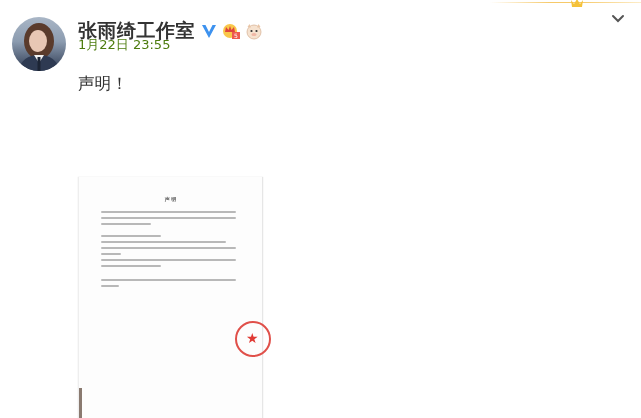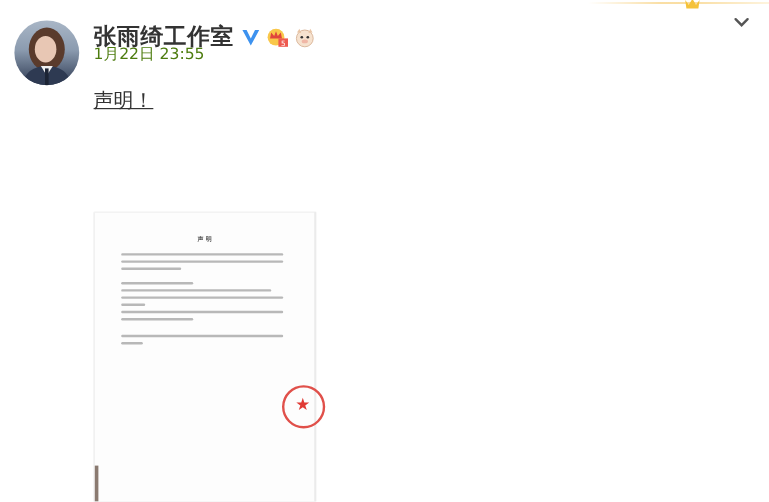--- a/index.html
+++ b/index.html
@@ -8,21 +8,21 @@
   .top-line { position:absolute; top:2px; left:490px; width:151px; height:1px;
               background:linear-gradient(90deg, rgba(250,210,120,0), #f6c969 40%, #f6c969 60%, rgba(250,210,120,0.4)); }
   .top-crown { position:absolute; top:-2px; left:570px; width:14px; height:10px; }
   .chevron { position:absolute; top:14px; left:611px; width:14px; height:10px; cursor:pointer; }
   .avatar { position:absolute; left:12px; top:17px; width:54px; height:54px; border-radius:50%;
             overflow:hidden; background:linear-gradient(180deg,#a9b6c6 0%,#8c9cb0 45%,#2e3a52 100%); cursor:pointer; }
   .name-row { position:absolute; left:78px; top:19px; display:flex; align-items:center; height:24px; }
   .name { font-size:19px; font-weight:bold; color:#333; letter-spacing:0.5px; cursor:pointer; }
   .badge { margin-left:6px; display:inline-block; }
   .time { position:absolute; left:78px; top:36px; font-size:13px; color:#4d7c0f; cursor:pointer; }
-  .content { position:absolute; left:78px; top:72px; width:550px; font-size:16.6px; line-height:24px; color:#333;text-decoration:underline; }
+  .content { position:absolute; left:78px; top:72px; width:550px; font-size:16.6px; line-height:24px; color:#333; }
   .content p { margin:0; }
   .doc { position:absolute; left:78px; top:177px; width:183px; height:241px; background:#fdfdfd;
          box-shadow:0 0 1px #ddd; border-left:1px solid #eee; border-right:1px solid #e6e6e6; cursor:pointer; }
   .doc-title { position:absolute; left:0; right:0; top:19px; text-align:center; font-size:5px; color:#555; font-weight:bold; }
   .doc-line { position:absolute; height:2px; background:#b8b8b8; border-radius:1px; }
   .stamp { position:absolute; left:156px; top:144px; width:36px; height:36px; border-radius:50%;
            border:2px solid #e0504a; box-sizing:border-box; }
   .stamp-star { position:absolute; left:9px; top:8px; color:#e03a34; font-size:14px; line-height:14px; }
   .doc-edge { position:absolute; left:0; bottom:0; width:3px; height:30px; background:#8a7a70; }
 </style>

